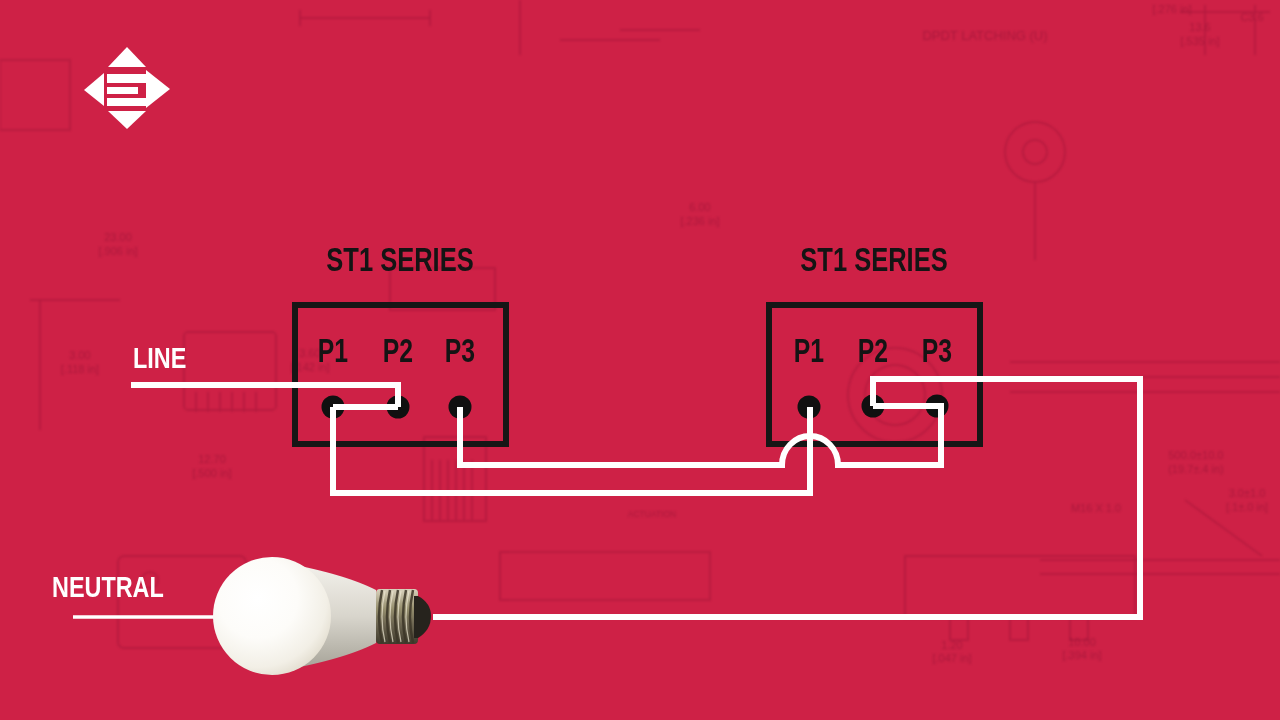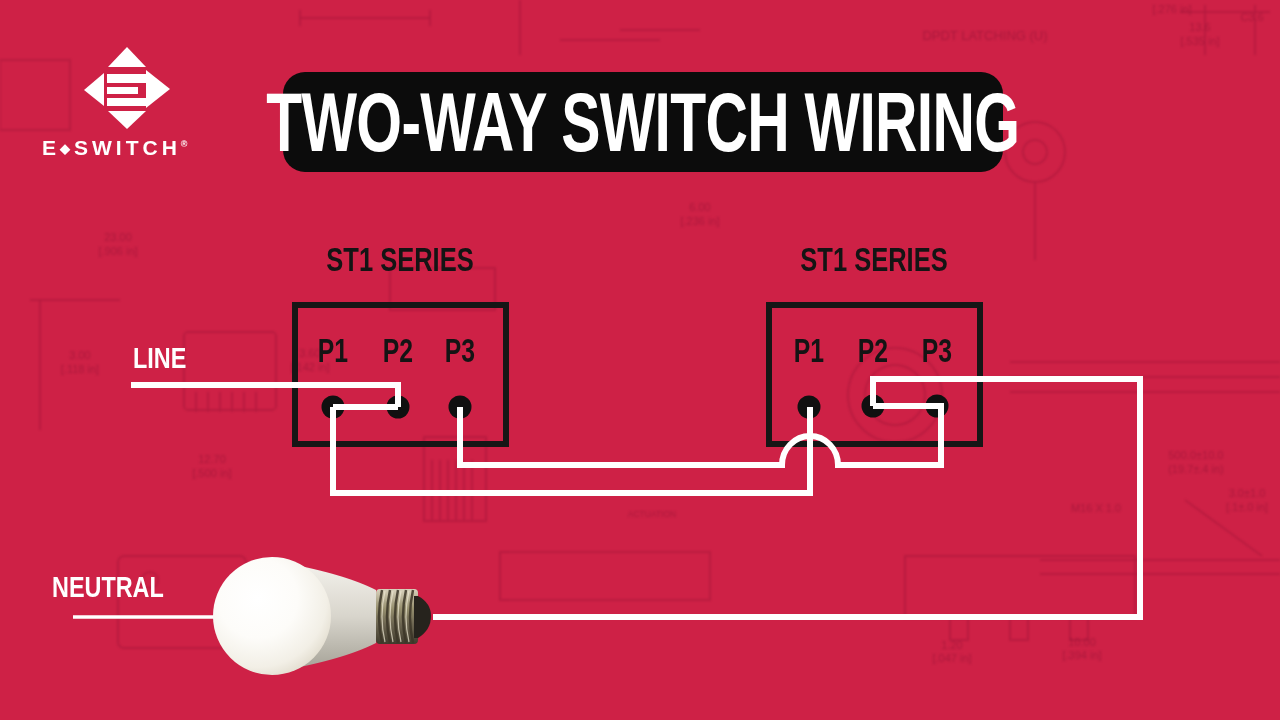--- a/index.html
+++ b/index.html
@@ -143,25 +143,21 @@
     <g fill="#fff">
       <polygon points="25,22 44,2 63,22"></polygon>
       <polygon points="1,45 21,28 21,61"></polygon>
       <polygon points="63,25 87,44 63,63"></polygon>
       <polygon points="25,66 63,66 44,84"></polygon>
       <rect x="24" y="29" width="40" height="9"></rect>
       <rect x="24" y="42" width="31" height="7"></rect>
       <rect x="24" y="53" width="40" height="8"></rect>
     </g>
   </svg>
-  <div class="logo-text"><span>E</span><span class="diamond">◆</span><span>SWITCH</span><sup>®</sup></div>
-
-  <div class="banner">
-    <div class="title">TWO-WAY SWITCH WIRING</div>
-  </div>
+
 
   <div class="series-label" style="left:270px;top:240px;">ST1 SERIES</div>
   <div class="switch-box" style="left:292px;top:302px;"></div>
   <div class="p-label" style="left:303px;top:332px;">P1</div>
   <div class="p-label" style="left:368px;top:332px;">P2</div>
   <div class="p-label" style="left:430px;top:332px;">P3</div>
 
   <div class="series-label" style="left:744px;top:240px;">ST1 SERIES</div>
   <div class="switch-box" style="left:766px;top:302px;"></div>
   <div class="p-label" style="left:779px;top:332px;">P1</div>

